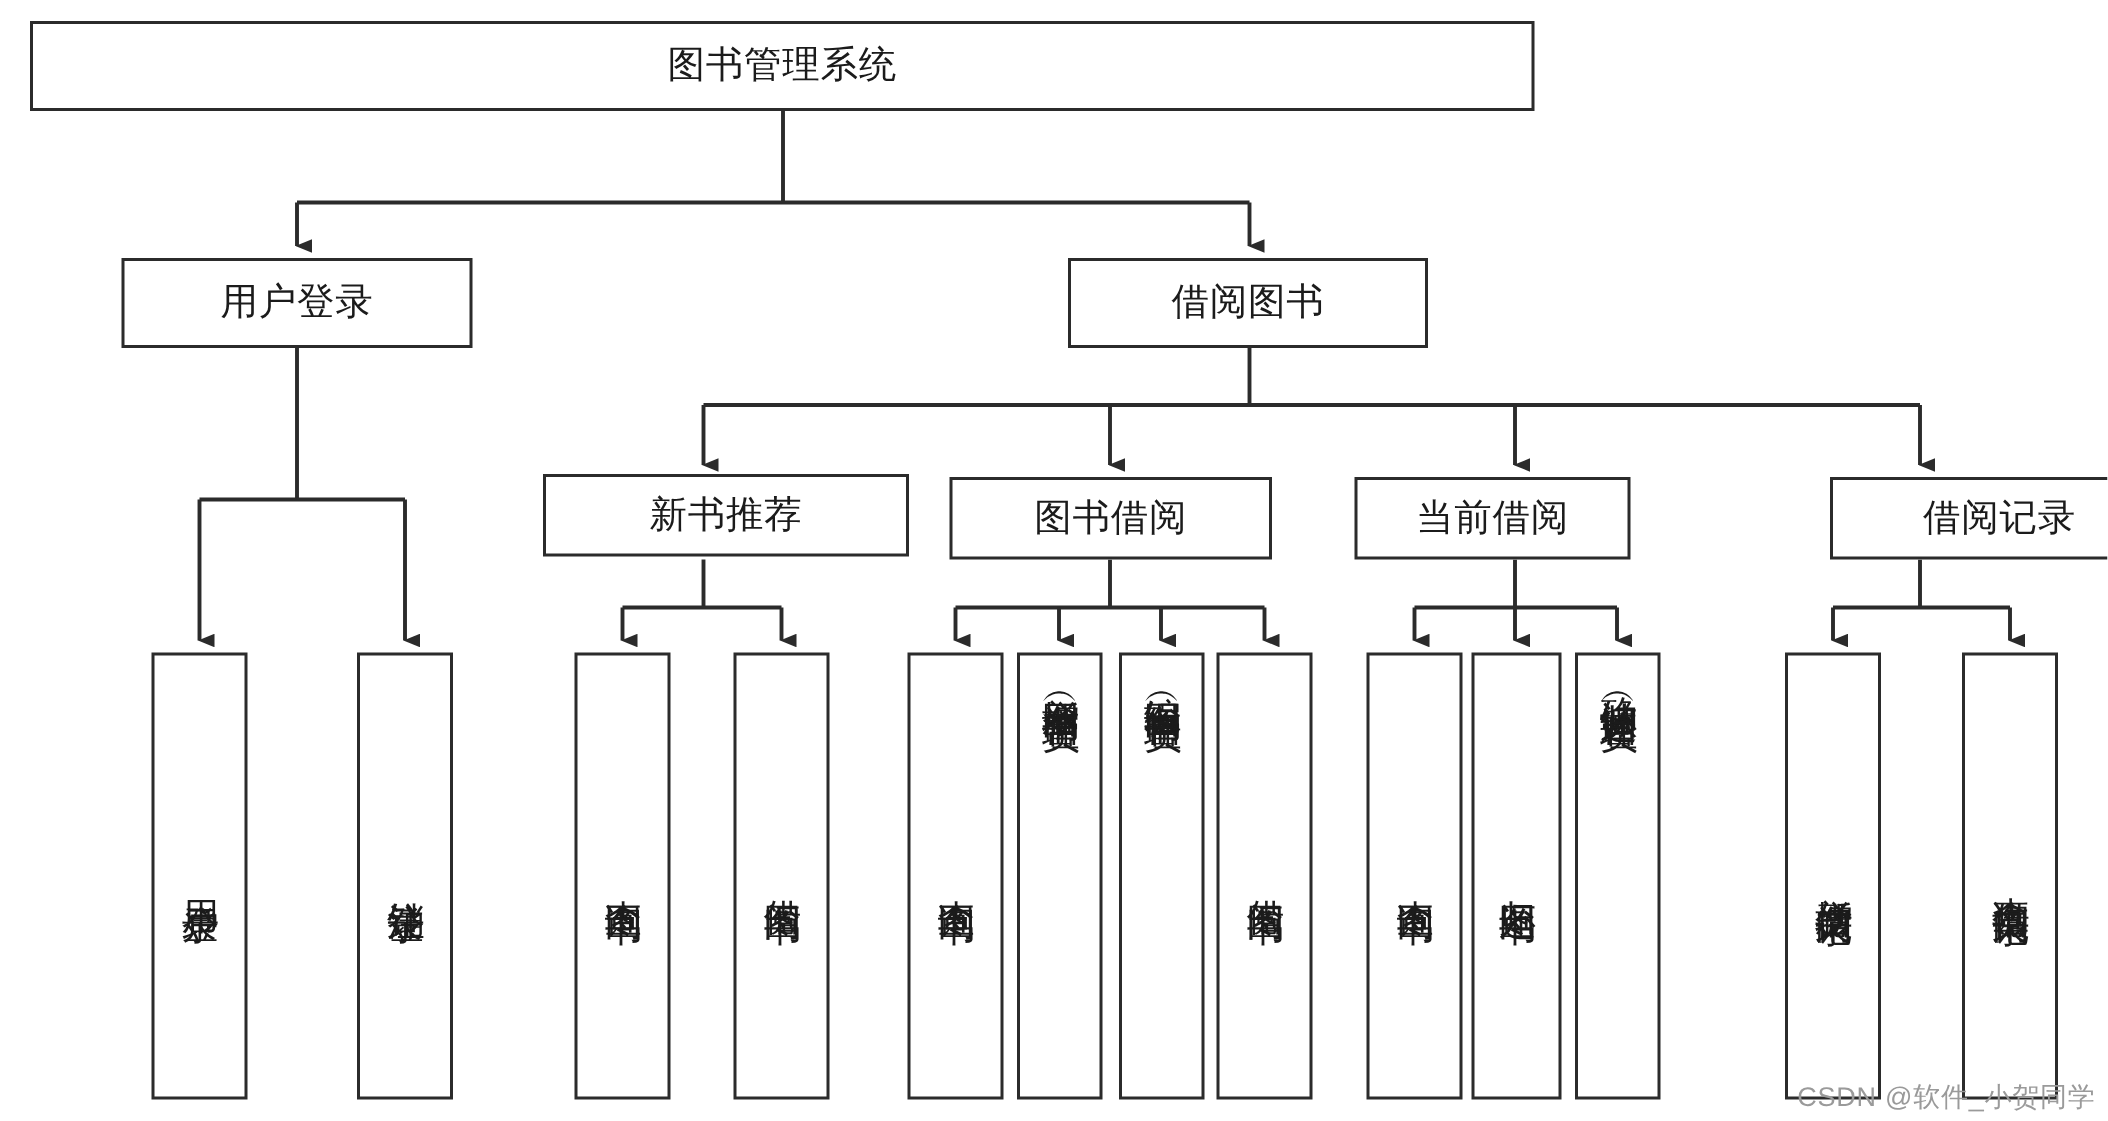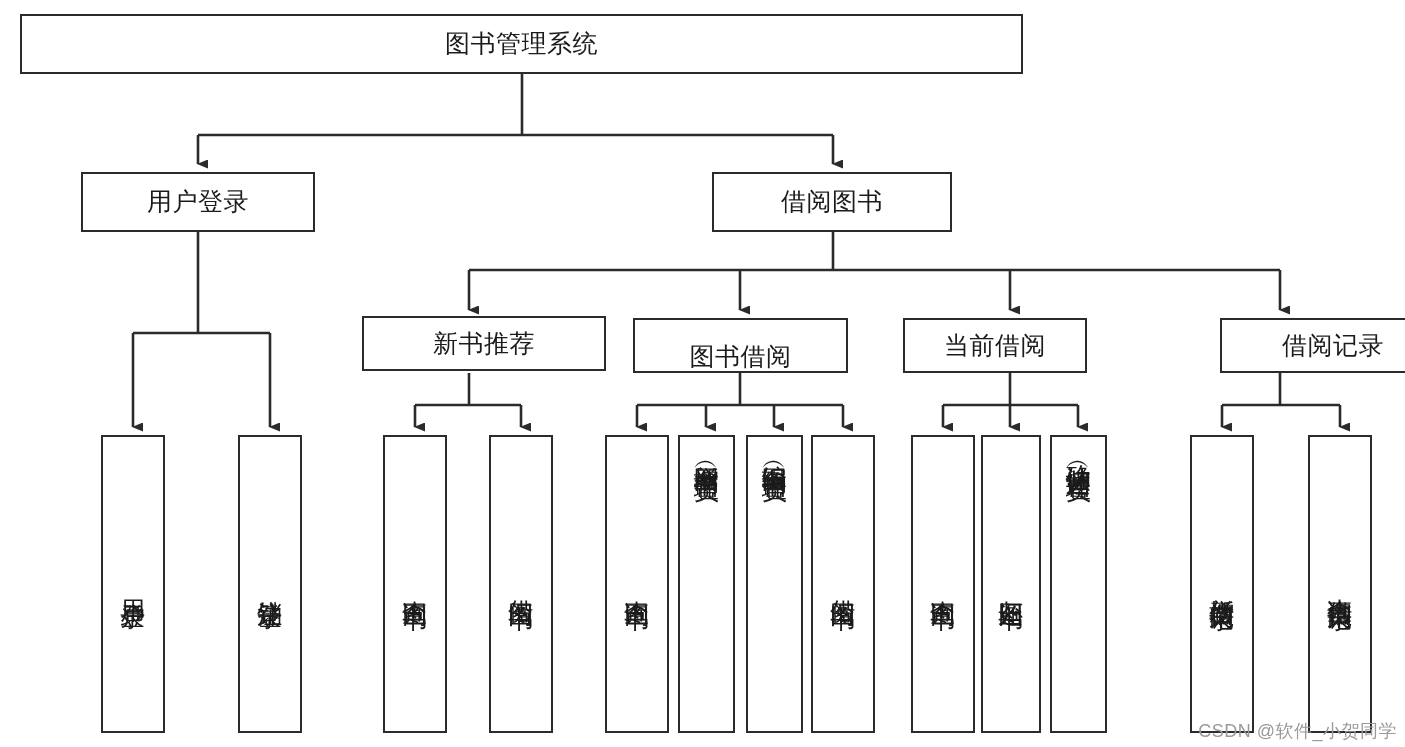--- a/index.html
+++ b/index.html
@@ -142,21 +142,21 @@
   </div>
 
   <div class="node horiz" style="left:712px; top:172px; width:240px; height:60px;">
     <span class="label">借阅图书</span>
   </div>
 
   <div class="node horiz" style="left:362px; top:316px; width:244px; height:55px;">
     <span class="label">新书推荐</span>
   </div>
 
-  <div class="node horiz" style="left:633px; top:318px; width:215px; height:55px;align-items:flex-end;">
+  <div class="node horiz" style="left:633px; top:318px; width:215px; height:55px;">
     <span class="label">图书借阅</span>
   </div>
 
   <div class="node horiz" style="left:903px; top:318px; width:184px; height:55px;">
     <span class="label">当前借阅</span>
   </div>
 
   <div class="node horiz" style="left:1220px; top:318px; width:226px; height:55px;">
     <span class="label">借阅记录</span>
   </div>

